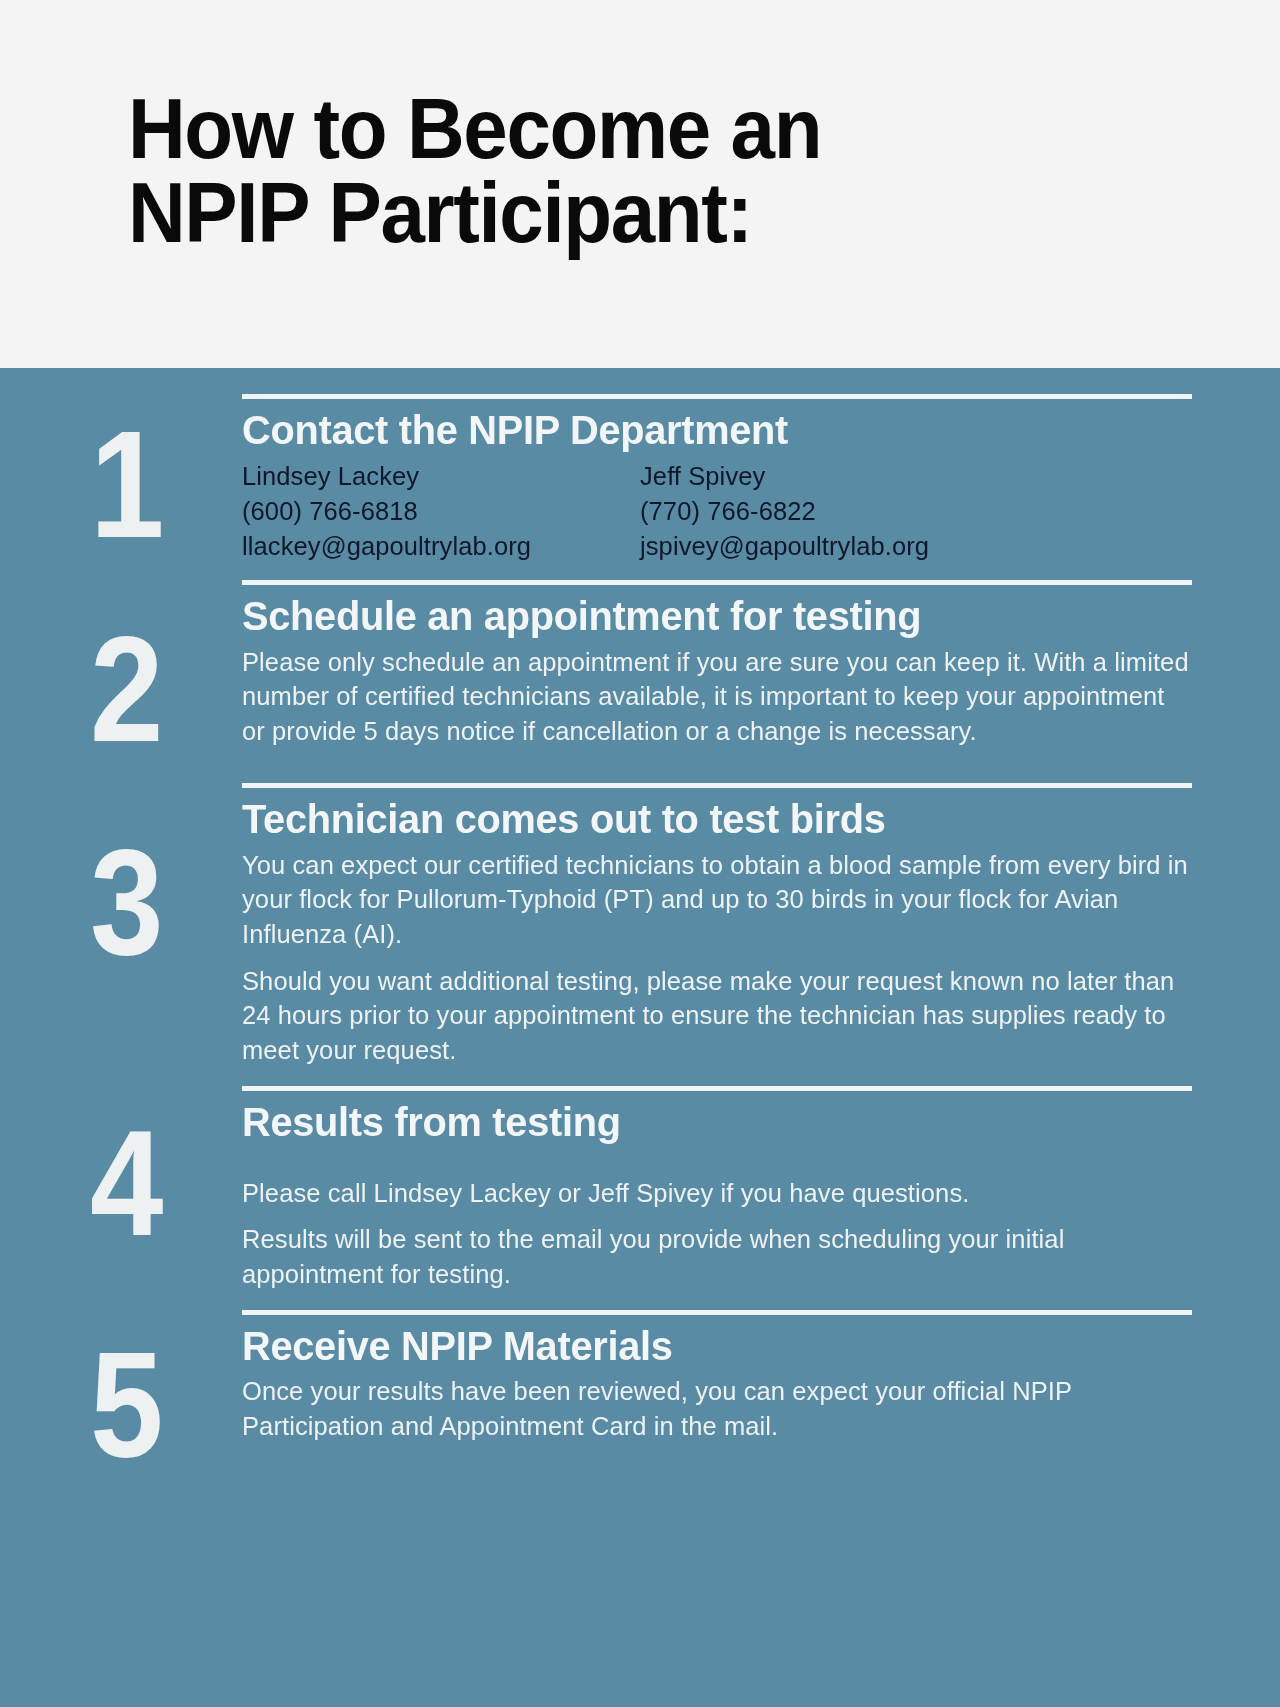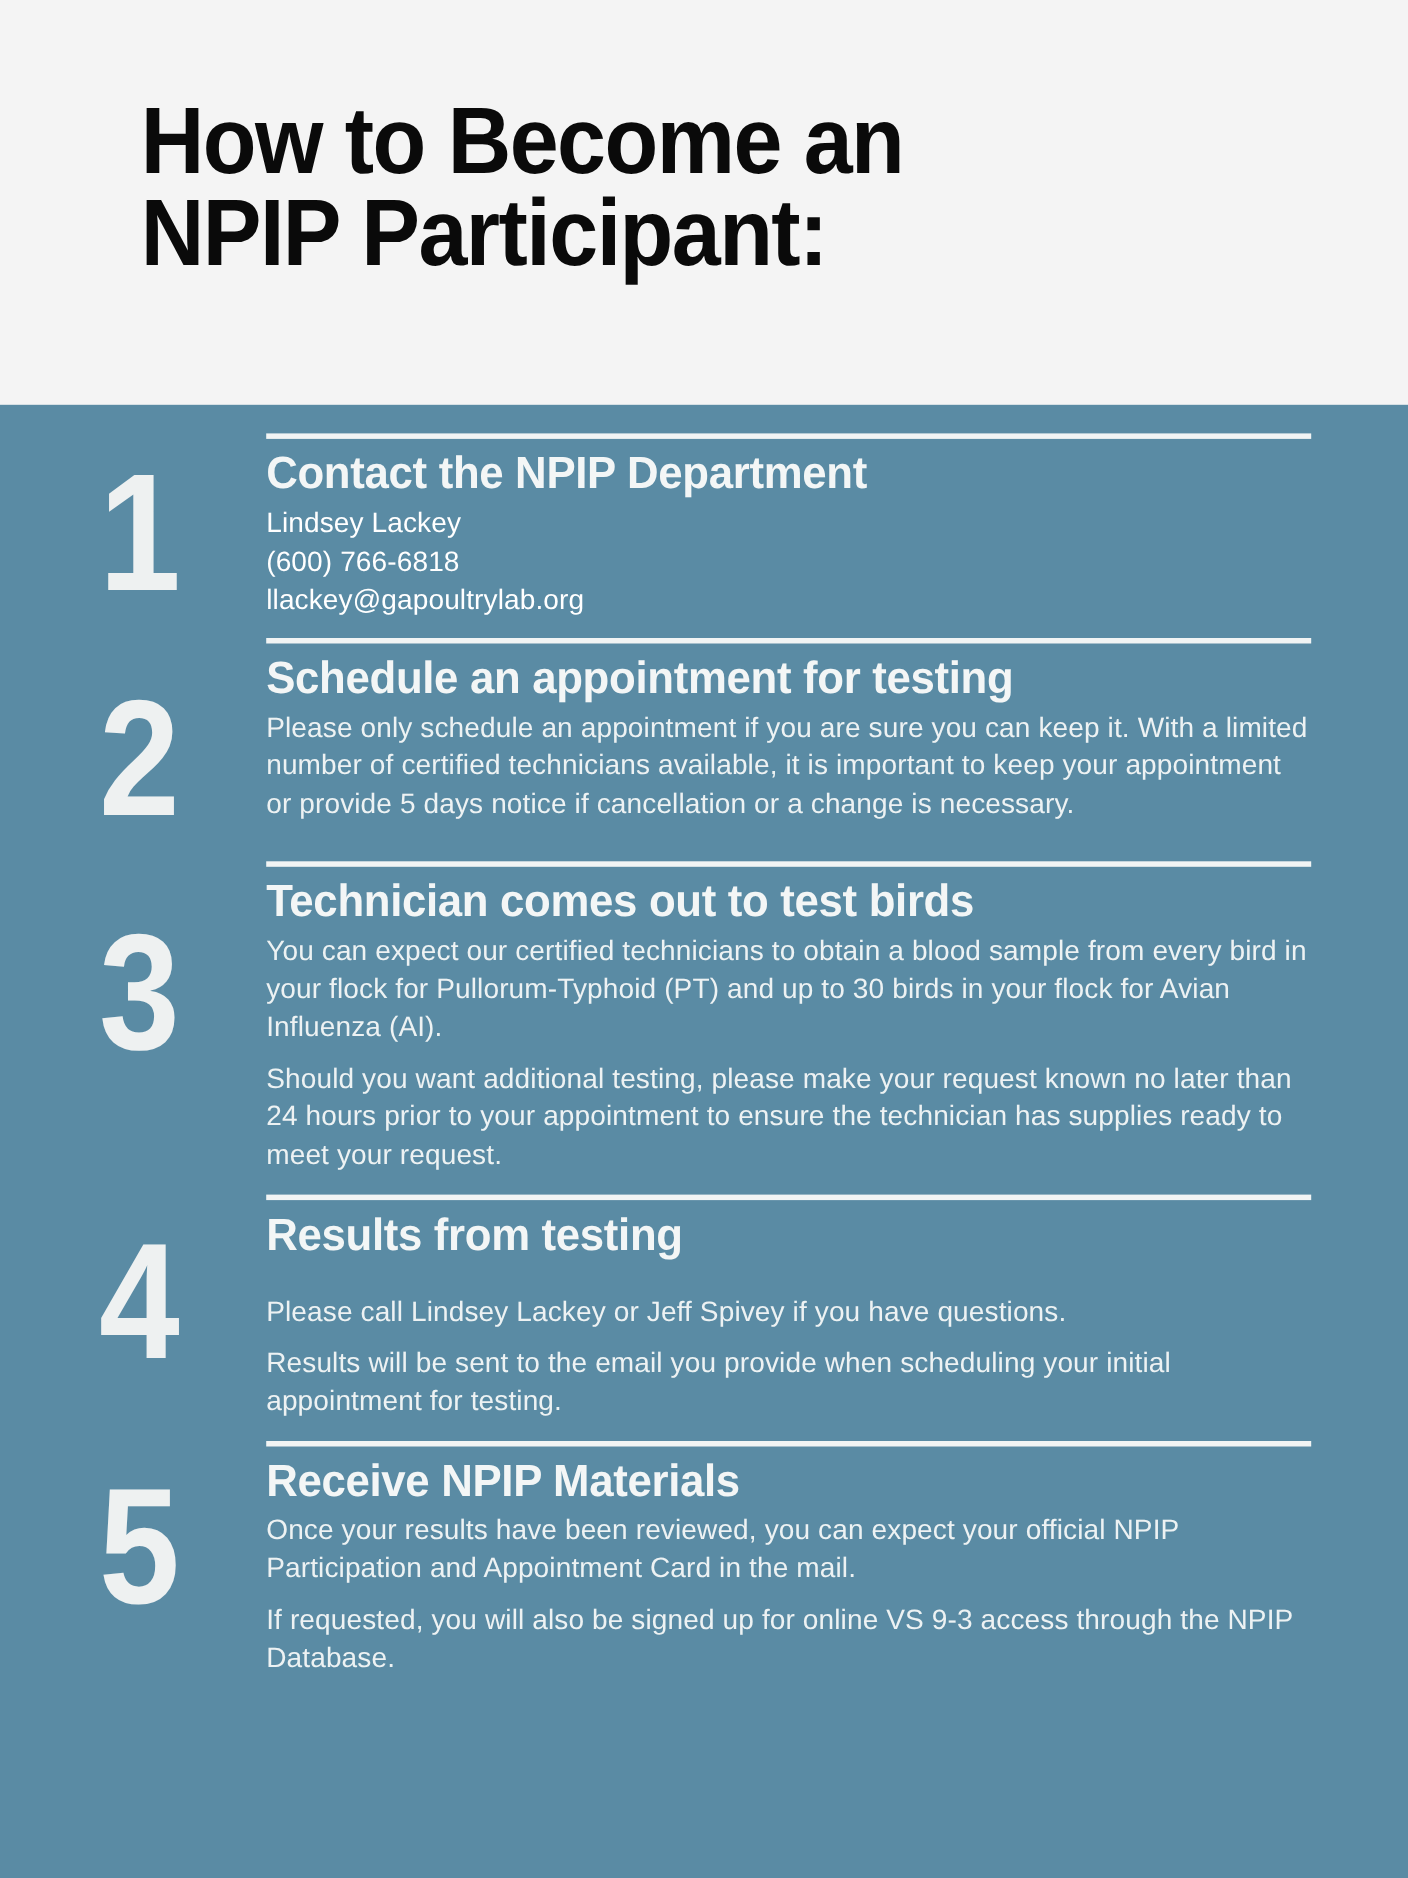--- a/index.html
+++ b/index.html
@@ -124,21 +124,21 @@
 
   .contact-col {
     width: 398px;
     flex: 0 0 398px;
   }
 
   .contact-line {
     font-family: "Liberation Sans Narrow", "Liberation Sans", sans-serif;
     font-size: 25.5px;
     line-height: 1.37;
-    color: #ffffff;
+    color: #0f172a;
     letter-spacing: 0.1px;
   }
 
   
   #step-1 { margin-top: 6px; }
   #step-1 .step-number { font-size: 152px; padding-top: 14px; }
   #step-2 { margin-top: 16px; }
   #step-2 .step-number { padding-top: 34px; }
   #step-3 { margin-top: 19px; }
   #step-3 .step-number { padding-top: 44px; }
@@ -163,20 +163,25 @@
       <div class="step-number">1</div>
       <div class="step-body">
         <div class="rule"></div>
         <div class="step-heading">Contact the NPIP Department</div>
         <div class="contacts">
           <div class="contact-col">
             <div class="contact-line">Lindsey Lackey</div>
             <div class="contact-line">(600) 766-6818</div>
             <div class="contact-line">llackey@gapoultrylab.org</div>
           </div>
+          <div class="contact-col">
+            <div class="contact-line">Jeff Spivey</div>
+            <div class="contact-line">(770) 766-6822</div>
+            <div class="contact-line">jspivey@gapoultrylab.org</div>
+          </div>
         </div>
       </div>
     </div>
 
     <div class="step" id="step-2">
       <div class="step-number">2</div>
       <div class="step-body">
         <div class="rule"></div>
         <div class="step-heading">Schedule an appointment for testing</div>
         <div class="step-text">Please only schedule an appointment if you are sure you can keep it. With a limited number of certified technicians available, it is important to keep your appointment or provide 5 days notice if cancellation or a change is necessary.</div>
@@ -202,18 +207,17 @@
         <div class="step-text">Results will be sent to the email you provide when scheduling your initial appointment for testing.</div>
       </div>
     </div>
 
     <div class="step" id="step-5">
       <div class="step-number">5</div>
       <div class="step-body">
         <div class="rule"></div>
         <div class="step-heading">Receive NPIP Materials</div>
         <div class="step-text">Once your results have been reviewed, you can expect your official NPIP Participation and Appointment Card in the mail.</div>
-        <div class="step-text"> If requested, you will also be signed up for online VS 9-3 access through the NPIP Database.</div>
       </div>
     </div>
 
   </div>
 </div>
 
 </body></html>

